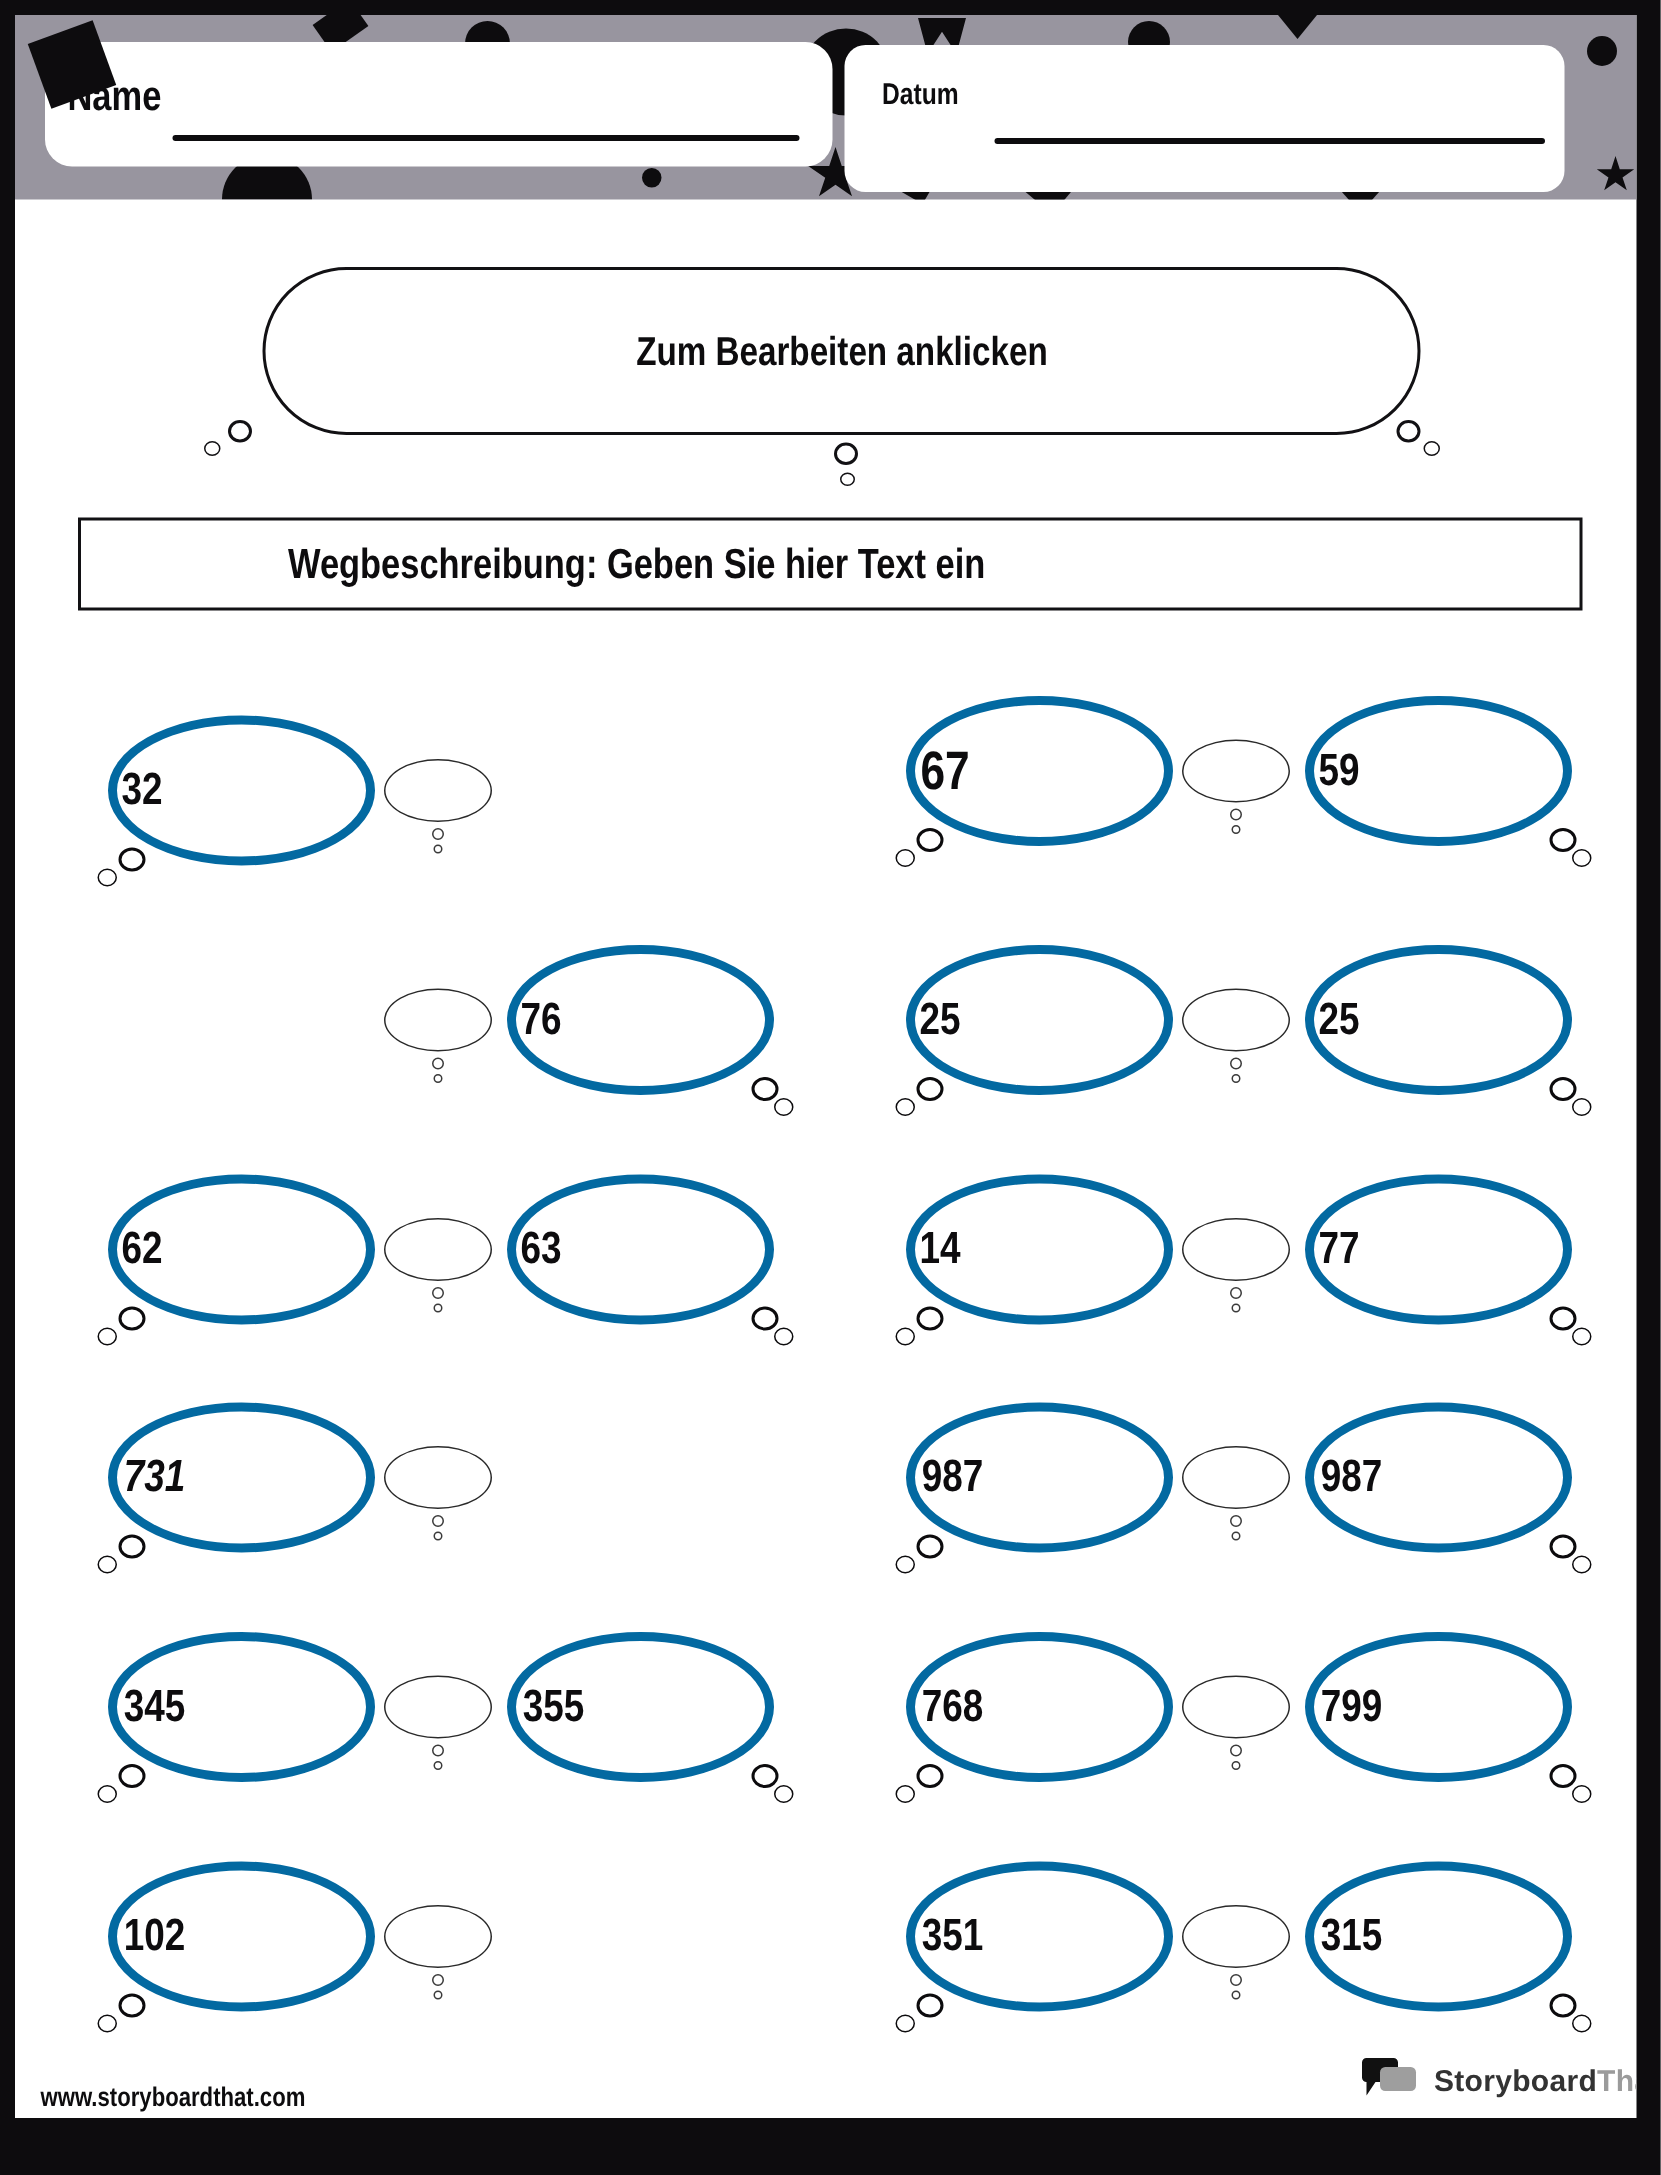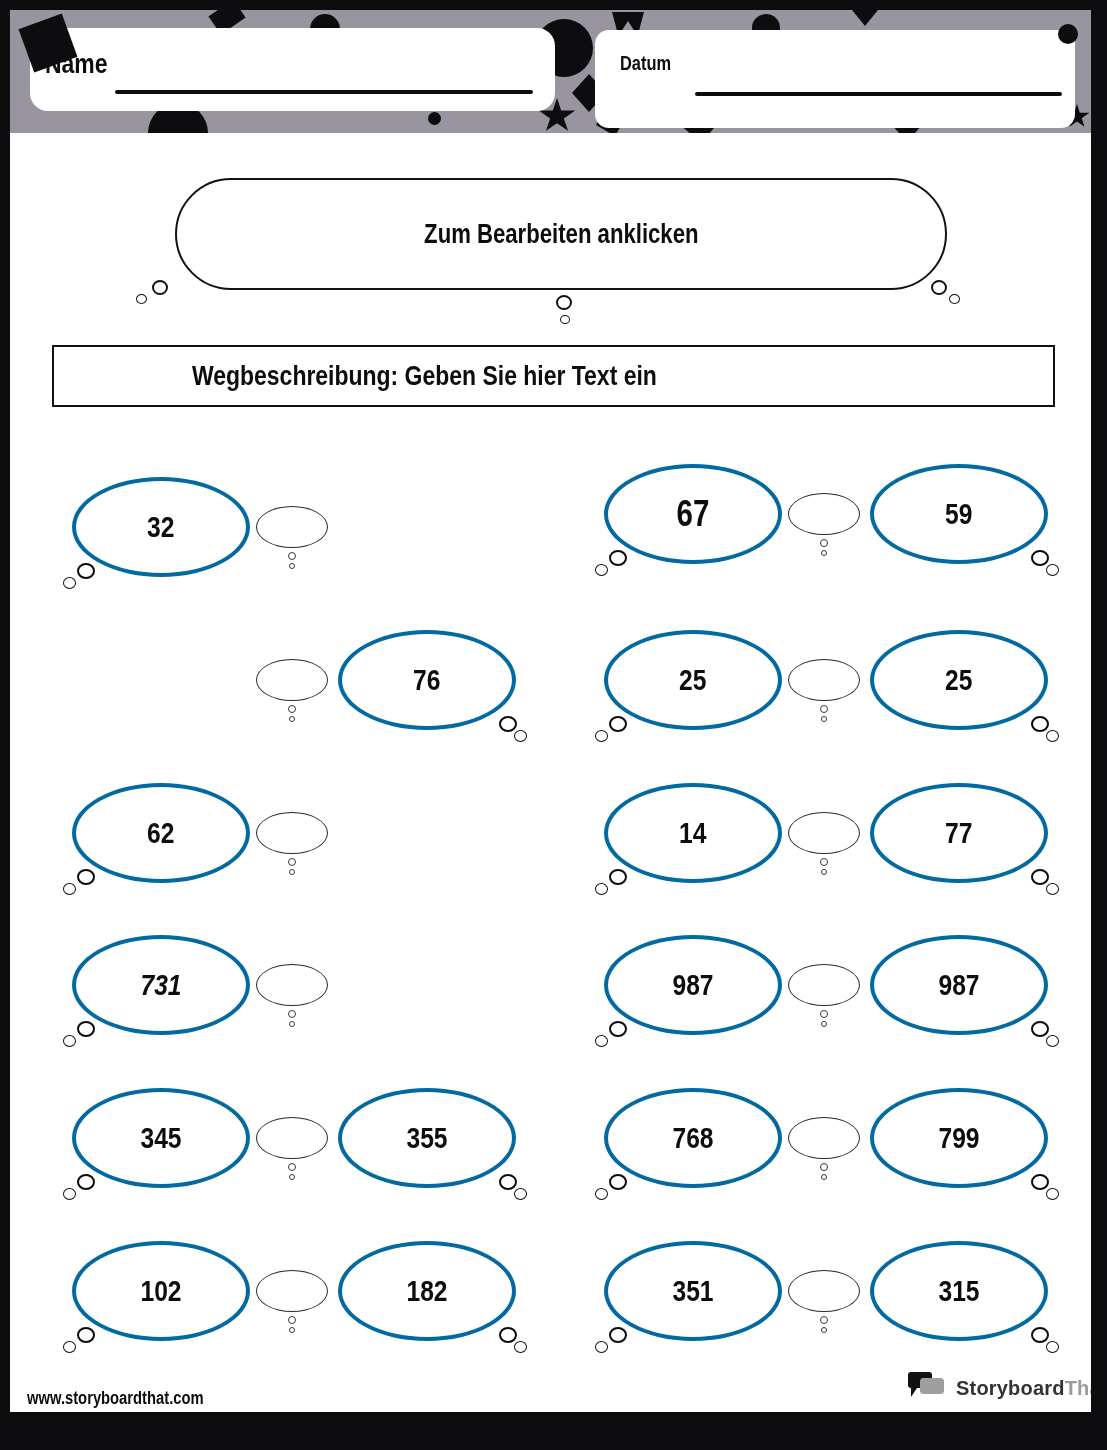--- a/index.html
+++ b/index.html
@@ -27,21 +27,21 @@
   .confetti.square { }
   .confetti.diamond { clip-path:polygon(50% 0,100% 50%,50% 100%,0 50%); }
   .confetti.star { clip-path:polygon(50% 0%,61% 35%,98% 35%,68% 57%,79% 91%,50% 70%,21% 91%,32% 57%,2% 35%,39% 35%); }
   .confetti.kite { clip-path:polygon(25% 0,75% 0,100% 38%,50% 100%,0 38%); }
   .confetti.flag { clip-path:polygon(0 0,100% 0,80% 100%,50% 38%,20% 100%); }
   .confetti.tri { clip-path:polygon(0 0,100% 0,50% 100%); }
   .hbox {
     position:absolute; background:#ffffff; z-index:2;
   }
   .name-box { left:20px; top:18px; width:525px; height:83px; border-radius:18px; }
-  .date-box { left:585px; top:20px; width:480px; height:98px; border-radius:14px; }
+  .date-box { left:553px; top:20px; width:480px; height:98px; border-radius:14px; }
   .hbox .label { position:absolute; font-weight:bold; }
   .name-box .label { left:15px; top:20px; font-size:28px; }
   .date-box .label { left:25px; top:22px; font-size:20px; }
   .write-line { position:absolute; background:#0d0c0e; height:4px; border-radius:2px; }
   .name-box .write-line { left:85px; top:62px; width:418px; }
   .date-box .write-line { left:100px; top:62px; width:367px; }
 
   
   .cond { display:inline-block; transform:scaleX(0.82); transform-origin:center; font-weight:bold; letter-spacing:0; white-space:nowrap; }
   .cond-l { display:inline-block; transform:scaleX(0.82); transform-origin:left center; font-weight:bold; white-space:nowrap; }
@@ -66,22 +66,22 @@
     position:absolute; left:42px; top:335px; width:1003px; height:62px;
     border:2.5px solid #121114;
     display:flex; align-items:center;
     padding-left:138px; font-size:28px;
   }
 
   
   .pair { position:absolute; width:444px; height:100px; }
   .bubble {
     position:absolute; top:0; width:178px; height:100px;
-    border:4px solid #0369a1; border-radius:50%;
-    display:flex; align-items:center; justify-content:center;
+    border:6px solid #0369a1; border-radius:50%;
+    display:flex; align-items:center; justify-content:flex-start;
   }
   .bubble.left-b { left:0; }
   .bubble.right-b { left:266px; }
   .num { font-size:30px; }
   .bt { position:absolute; border-radius:50%; border:2px solid #0c0b0d; background:transparent; }
   .left-b .bt1 { left:1px; top:82px; width:18px; height:16px; }
   .left-b .bt2 { left:-13px; top:96px; width:13px; height:12px; border-width:1.5px; }
   .right-b .bt1 { left:157px; top:82px; width:18px; height:16px; }
   .right-b .bt2 { left:172px; top:96px; width:13px; height:12px; border-width:1.5px; }
   .mid-wrap { position:absolute; left:184px; top:29px; width:72px; height:42px; }
@@ -207,20 +207,25 @@
     <div class="bubble left-b">
       <span class="num cond left-num">62</span>
       <span class="bt bt1"></span>
       <span class="bt bt2"></span>
     </div>
     <div class="mid-wrap">
       <div class="mid-ellipse"></div>
       <span class="mc mc1"></span>
       <span class="mc mc2"></span>
     </div>
+    <div class="bubble right-b">
+      <span class="num cond right-num">63</span>
+      <span class="bt bt1"></span>
+      <span class="bt bt2"></span>
+    </div>
   </div>
         <div class="pair" style="left: 594px; top: 773px;">
     <div class="bubble left-b">
       <span class="num cond left-num">14</span>
       <span class="bt bt1"></span>
       <span class="bt bt2"></span>
     </div>
     <div class="mid-wrap">
       <div class="mid-ellipse"></div>
       <span class="mc mc1"></span>
@@ -298,25 +303,20 @@
         <div class="pair" style="left: 62px; top: 1231px;">
     <div class="bubble left-b">
       <span class="num cond left-num">102</span>
       <span class="bt bt1"></span>
       <span class="bt bt2"></span>
     </div>
     <div class="mid-wrap">
       <div class="mid-ellipse"></div>
       <span class="mc mc1"></span>
       <span class="mc mc2"></span>
-    </div>
-    <div class="bubble right-b">
-      <span class="num cond right-num">182</span>
-      <span class="bt bt1"></span>
-      <span class="bt bt2"></span>
     </div>
   </div>
         <div class="pair" style="left: 594px; top: 1231px;">
     <div class="bubble left-b">
       <span class="num cond left-num">351</span>
       <span class="bt bt1"></span>
       <span class="bt bt2"></span>
     </div>
     <div class="mid-wrap">
       <div class="mid-ellipse"></div>

